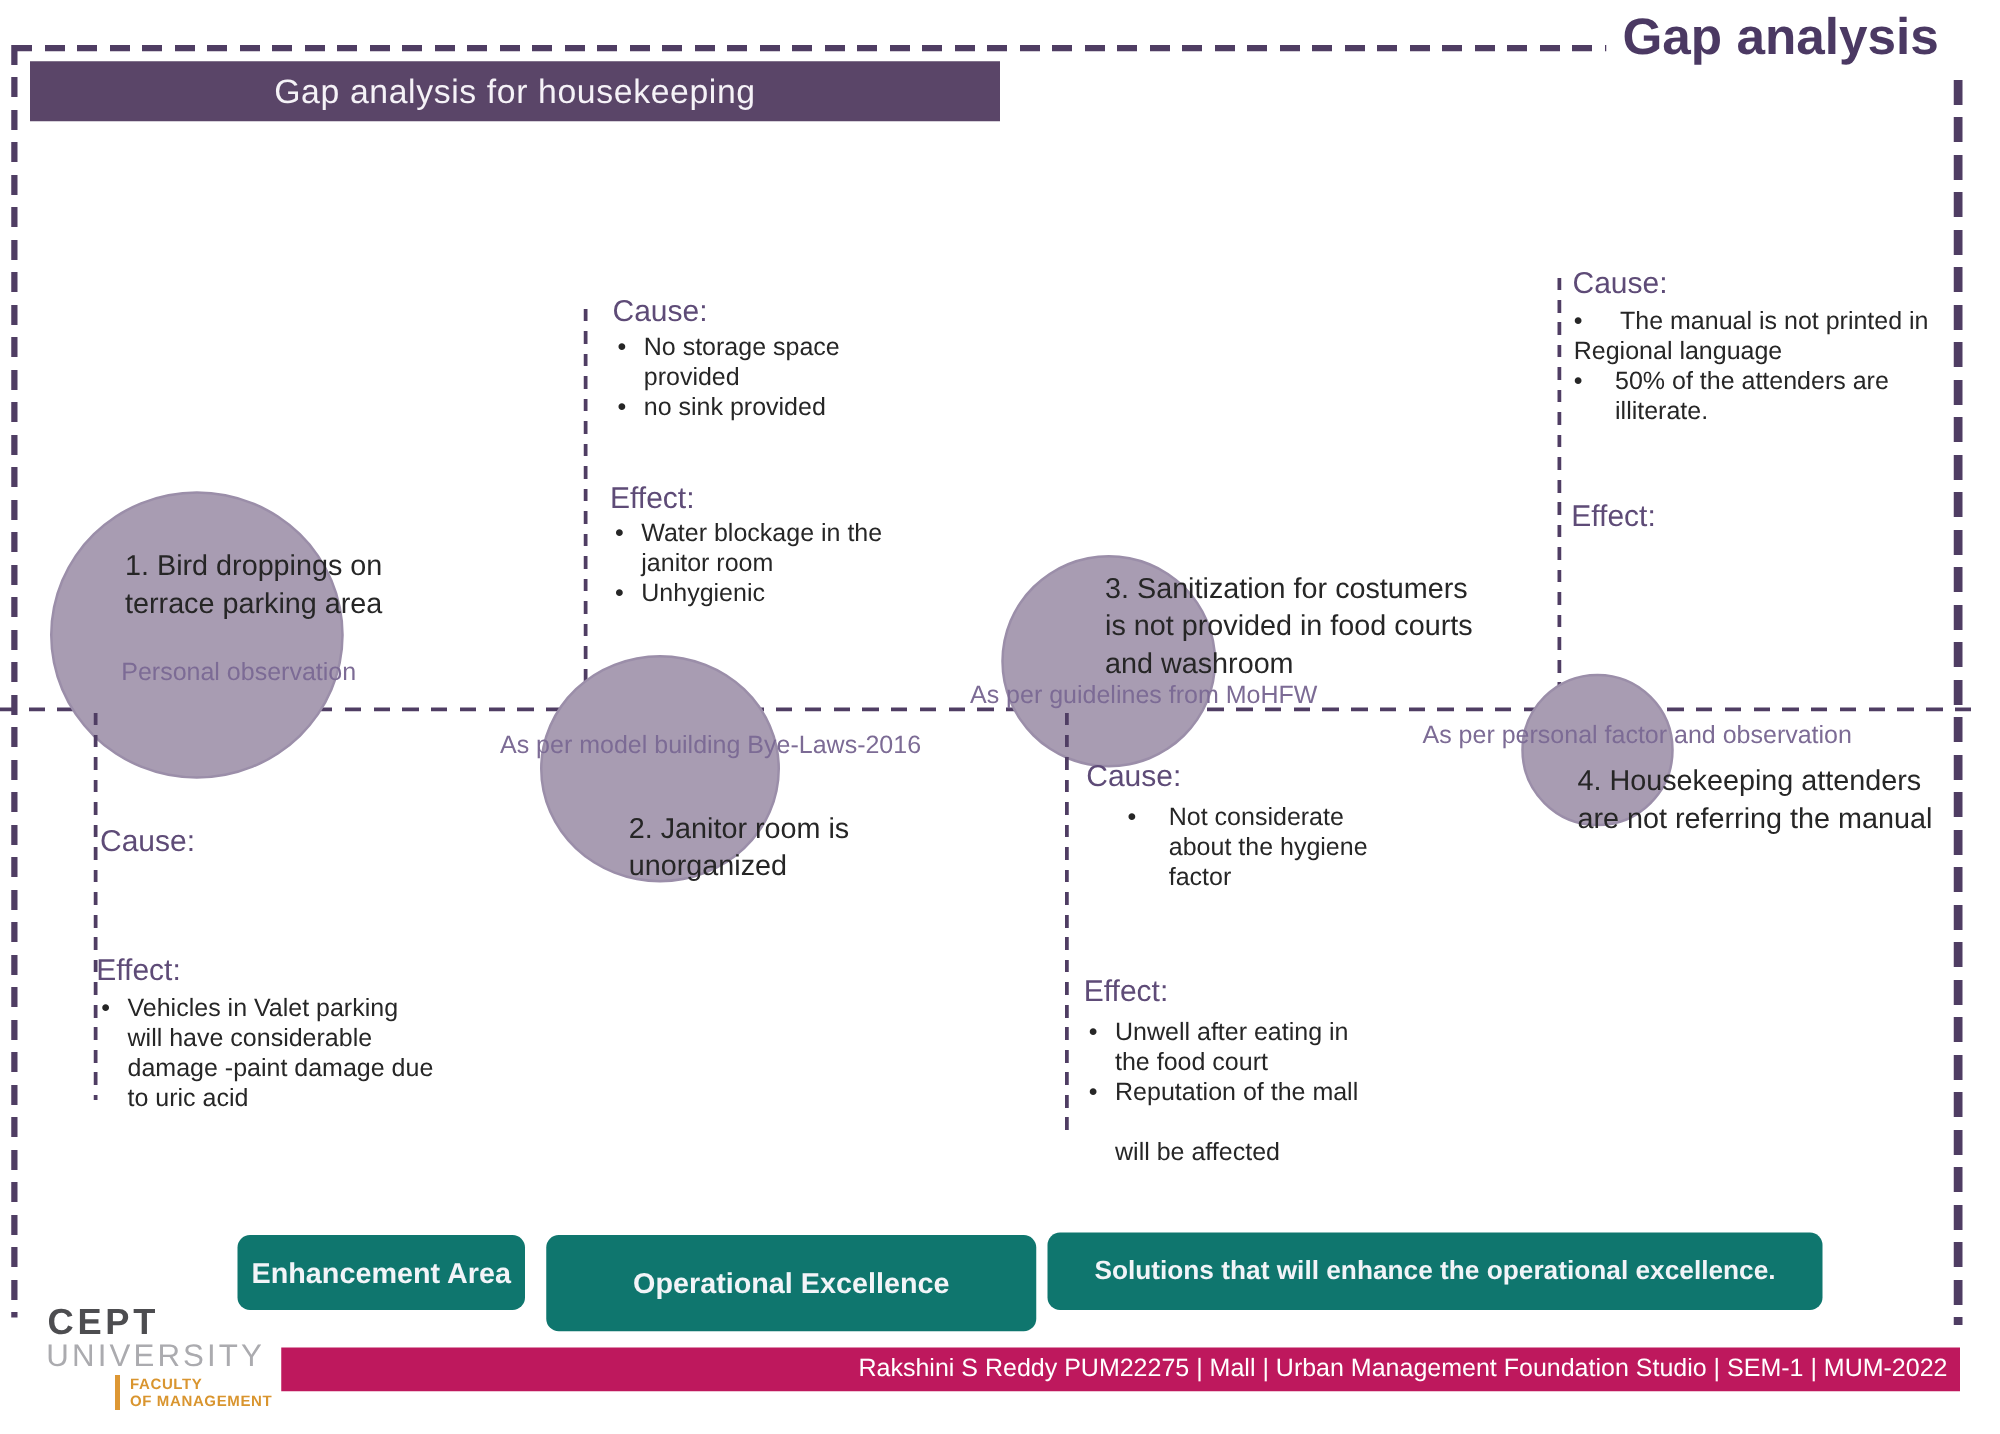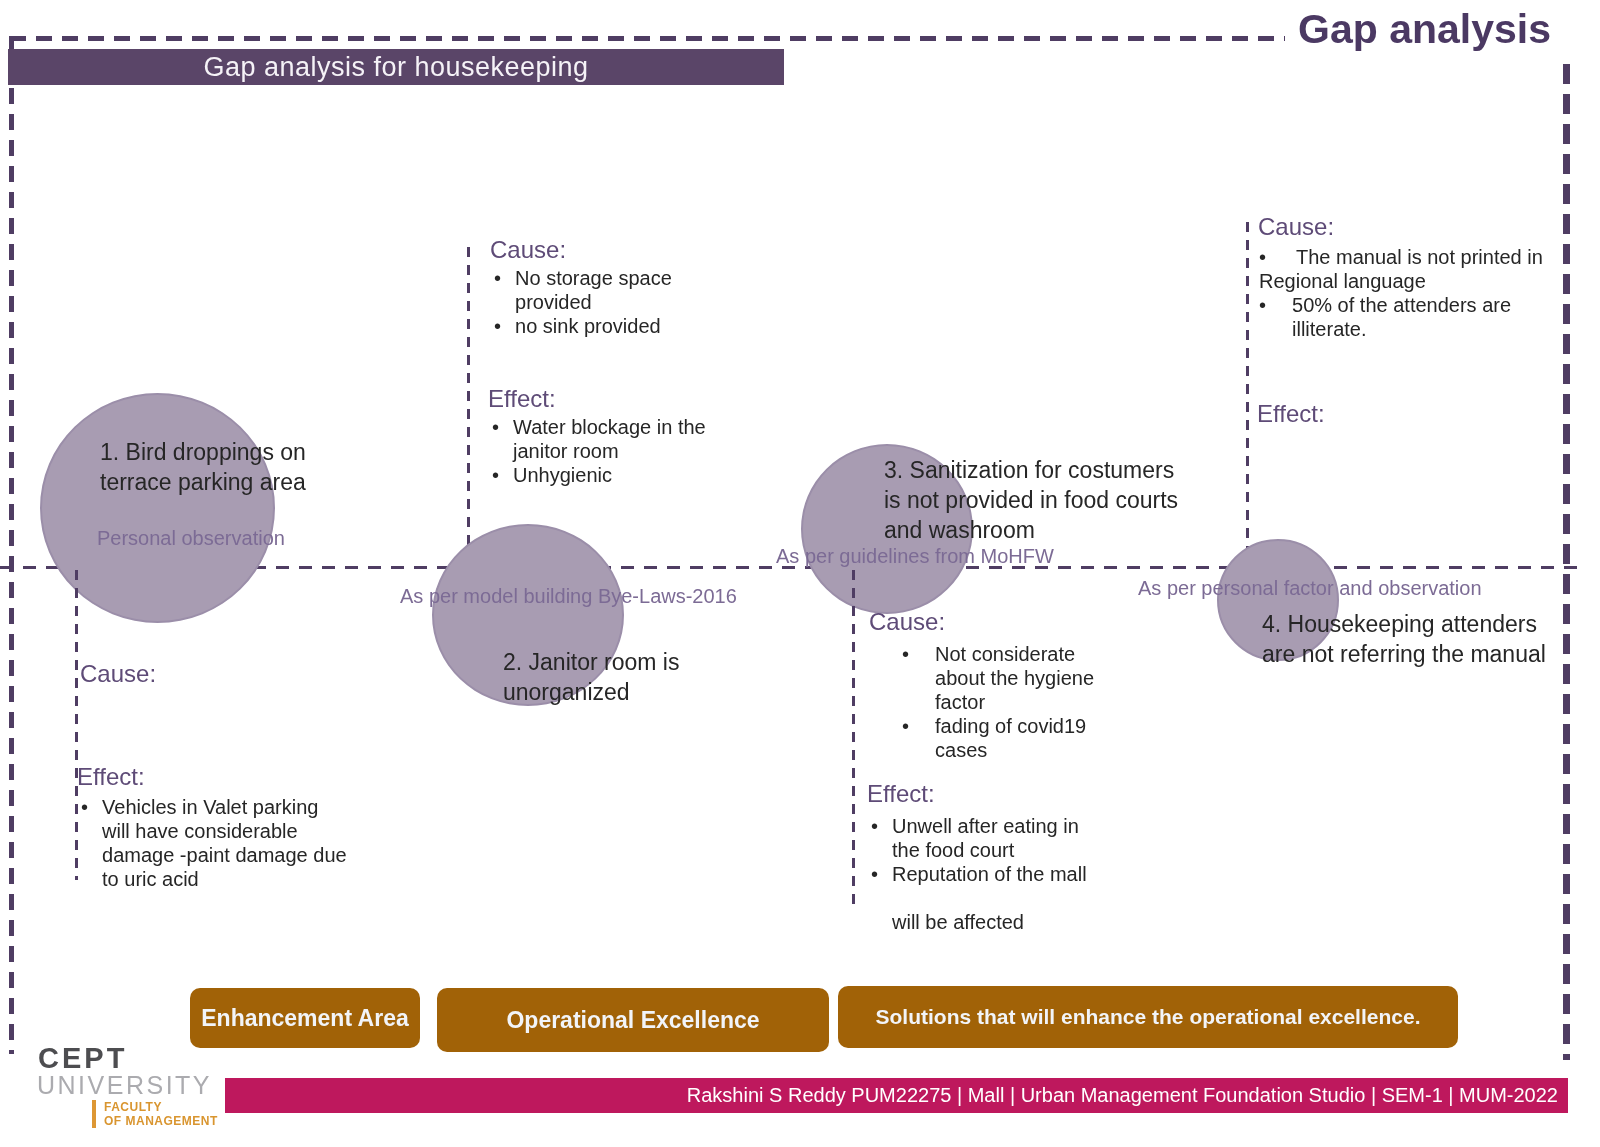--- a/index.html
+++ b/index.html
@@ -29,21 +29,21 @@
   .vline {
     position:absolute; width:3px;
     background:repeating-linear-gradient(to bottom,#4f3d63 0 10px,transparent 10px 18px);
   }
   
   .page-title {
     position:absolute; left:1298px; top:6px; width:290px;
     font-size:41px; font-weight:bold; color:#4b3963; letter-spacing:0px;
   }
   .banner {
-    position:absolute; left:8px; top:49px; width:776px; height:36px;
+    position:absolute; left:24px; top:49px; width:776px; height:48px;
     background:#5a4568; display:flex; align-items:center; justify-content:center;
   }
   .banner span { color:#f5f2f7; font-size:27px; letter-spacing:0.5px; }
   
   .bubble {
     position:absolute; border-radius:50%;
     background:#a89cb2; border:2px solid #9b8ea9;
   }
   .bubble-label {
     position:absolute; font-size:23px; color:#262626;
@@ -59,21 +59,21 @@
     display:flex; font-size:20px; color:#262626; line-height:24px;
   }
   .bullet::before { content:"\2022"; flex:0 0 auto; }
   .bullet .txt { white-space:pre-line; }
   .g14 .bullet { column-gap:14px; }
   .g26 .bullet { column-gap:26px; }
   .bullet.flush { display:block; }
   .bullet.flush::before { content:"\2022"; margin-right:30px; }
   
   .legend-btn {
-    position:absolute; background:#a16207; border-radius:10px;
+    position:absolute; background:#0f766e; border-radius:10px;
     display:flex; align-items:center; justify-content:center;
     color:#f2f4f8; font-weight:bold;
   }
   
   .footer-bar {
     position:absolute; left:225px; top:1078px; width:1343px; height:35px;
     background:#be185d; display:flex; align-items:center; justify-content:flex-end;
     padding-right:10px;
   }
   .footer-bar span { color:#ffffff; font-size:20px; white-space:nowrap; }
@@ -156,24 +156,20 @@
 and washroom</div>
   <div class="source" style="left:776px; top:545px;">As per guidelines  from MoHFW</div>
   <div class="vline" style="left:852px; top:570px; height:335px;"></div>
   <div class="ce-head" style="left:869px; top:608px;">Cause:</div>
   <div class="bullets g26" style="left:902px; top:642px;">
     <div class="bullet">
         <span class="txt">Not considerate
 about the hygiene
 factor</span>
       </div>
-    <div class="bullet">
-        <span class="txt">fading of covid19
-cases</span>
-      </div>
   </div>
   <div class="ce-head" style="left:867px; top:780px;">Effect:</div>
   <div class="bullets g14" style="left:871px; top:814px;">
     <div class="bullet">
         <span class="txt">Unwell after eating in
 the food court</span>
       </div>
     <div class="bullet">
         <span class="txt">Reputation of the mall
 
@@ -193,21 +189,21 @@
   <div class="ce-head" style="left:1257px; top:400px;">Effect:</div>
   <div class="vline" style="left:1246px; top:222px; height:345px;"></div>
   <div class="bubble" style="left:1217px; top:539px; width:122px; height:122px;"></div>
   <div class="source" style="left:1138px; top:577px;">As per personal factor and observation</div>
   <div class="bubble-label" style="left:1262px; top:610px;">4. Housekeeping attenders
 are not referring the manual</div>
 
   <div class="legend-btn" style="left:190px; top:988px; width:230px; height:60px; font-size:23px;">
     <span>Enhancement Area</span>
   </div>
-  <div class="legend-btn" style="left:437px; top:988px; width:392px; height:64px; font-size:23px;">
+  <div class="legend-btn" style="left:437px; top:988px; width:392px; height:77px; font-size:23px;">
     <span>Operational Excellence</span>
   </div>
   <div class="legend-btn" style="left:838px; top:986px; width:620px; height:62px; font-size:21px;">
     <span>Solutions  that will enhance the operational excellence.</span>
   </div>
 
   <div class="logo-cept">CEPT</div>
   <div class="logo-univ">UNIVERSITY</div>
   <div class="logo-fac">
     <div>FACULTY</div>

